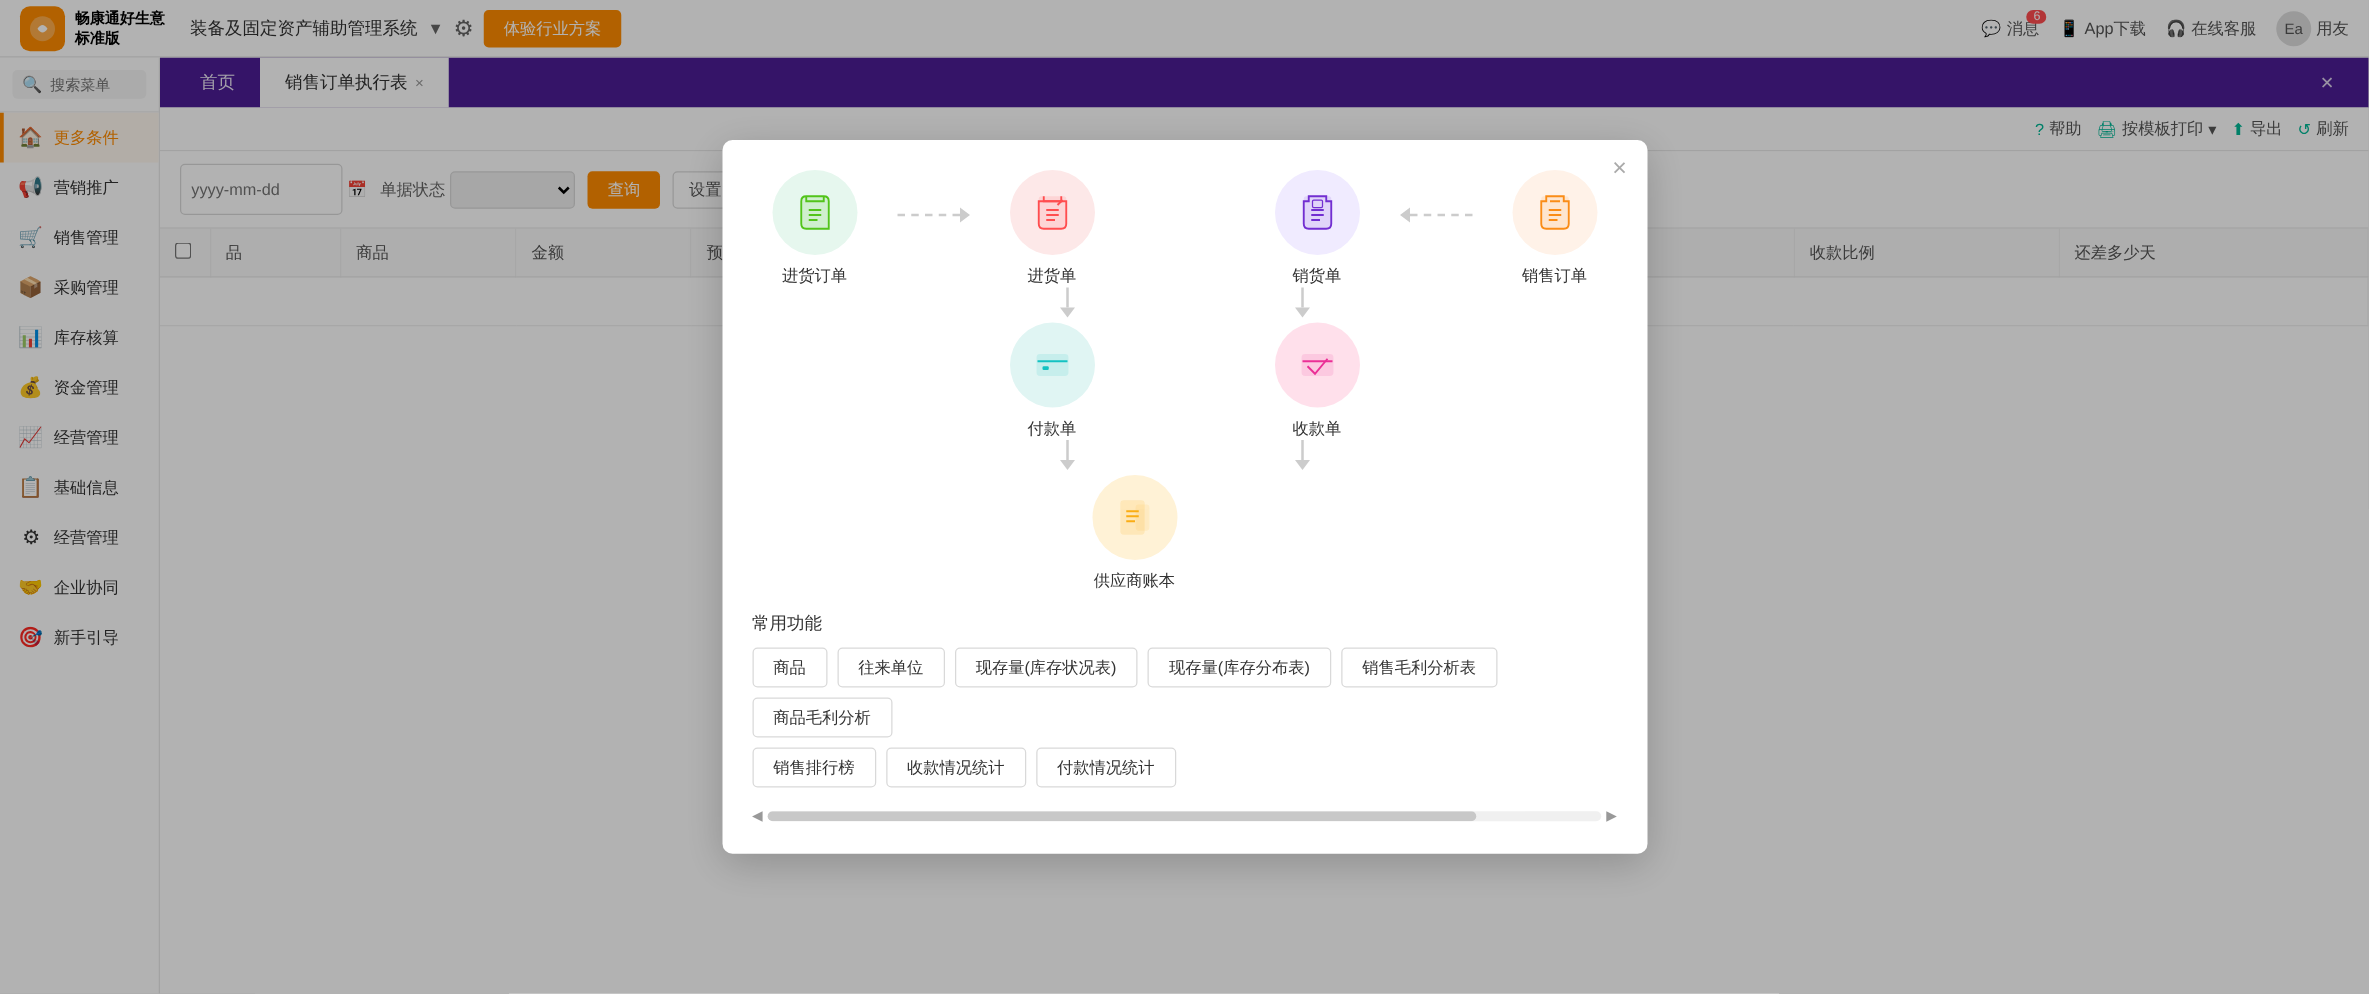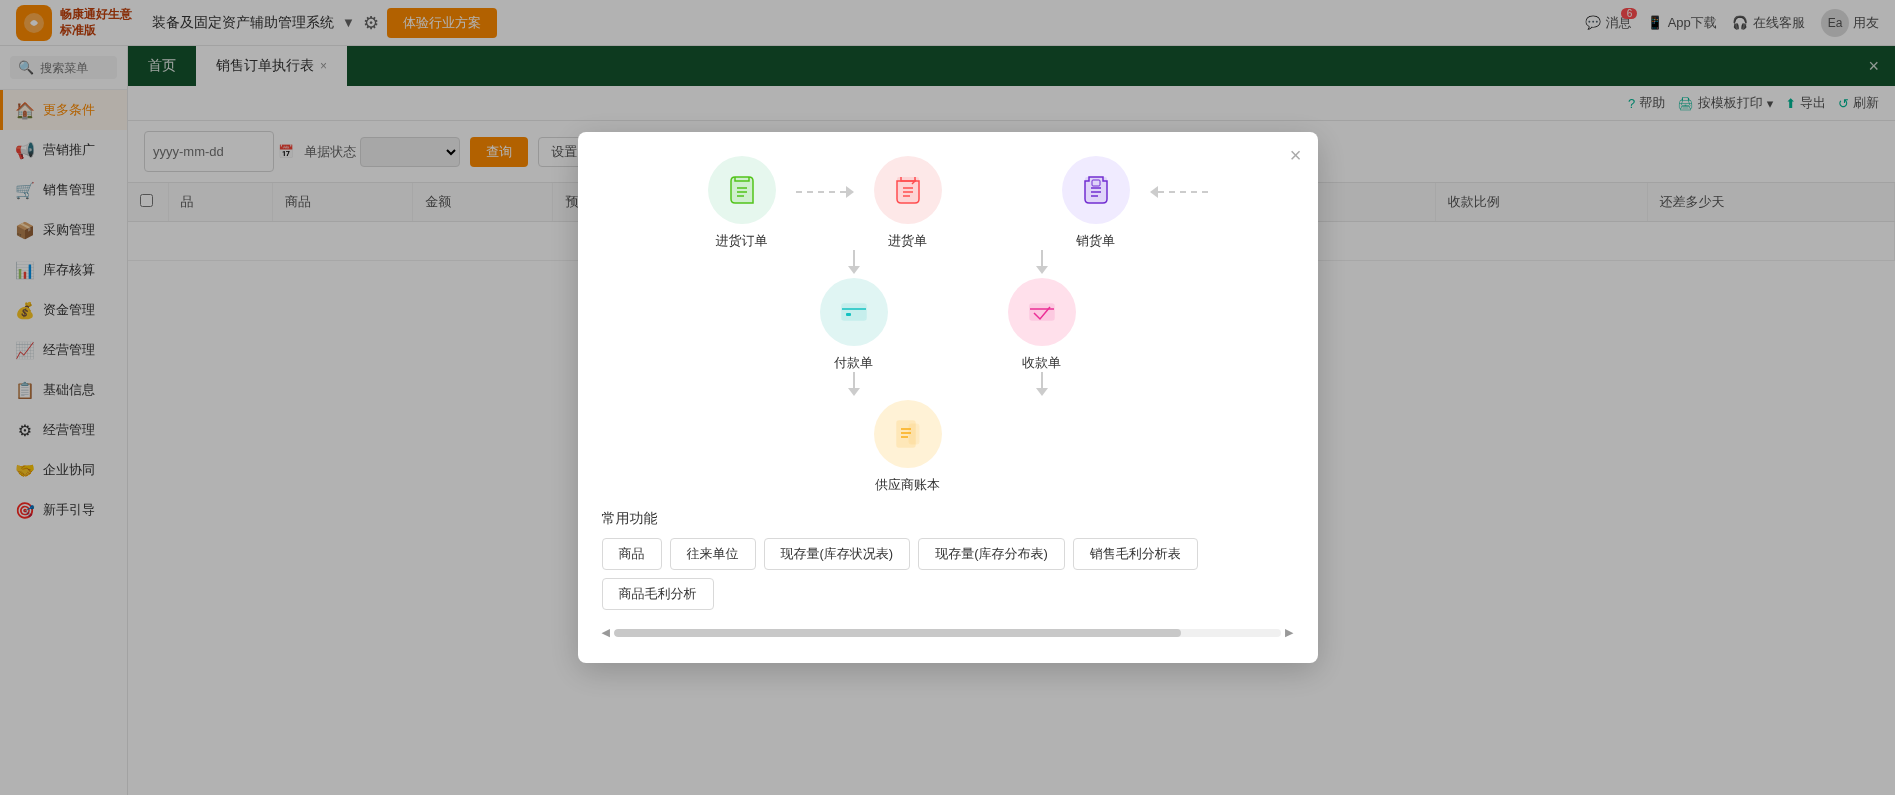--- a/index.html
+++ b/index.html
@@ -9,33 +9,33 @@
     .app-container { display: flex; flex-direction: column; height: 795px; width: 1895px; }
     .top-bar { display: flex; align-items: center; background: #fff; height: 46px; padding: 0 16px; border-bottom: 1px solid #e8e8e8; flex-shrink: 0; }
     .main-area { display: flex; flex: 1; overflow: hidden; }
     .sidebar { width: 128px; background: #fff; border-right: 1px solid #e8e8e8; flex-shrink: 0; display: flex; flex-direction: column; }
     .content-area { flex: 1; display: flex; flex-direction: column; background: #f5f5f5; }
 
     
     .logo-area { display: flex; align-items: center; gap: 8px; margin-right: 20px; }
     .logo-icon { width: 36px; height: 36px; background: #ff8c00; border-radius: 8px; display: flex; align-items: center; justify-content: center; }
     .logo-icon svg { width: 24px; height: 24px; fill: white; }
-    .logo-text { font-size: 12px; color: #c2410c; font-weight: bold; line-height: 1.3; }
+    .logo-text { font-size: 12px; color: #000000; font-weight: bold; line-height: 1.3; }
     .system-name { font-size: 14px; color: #333; font-weight: 500; }
     .top-bar-center { display: flex; align-items: center; gap: 8px; }
     .dropdown-btn { display: flex; align-items: center; gap: 4px; color: #666; cursor: pointer; }
     .settings-icon { color: #666; cursor: pointer; font-size: 18px; }
     .trial-btn { background: #ff8c00; color: white; border: none; padding: 6px 16px; border-radius: 4px; cursor: pointer; font-size: 13px; }
     .top-bar-right { margin-left: auto; display: flex; align-items: center; gap: 16px; }
     .top-bar-right-item { display: flex; align-items: center; gap: 4px; color: #555; cursor: pointer; font-size: 13px; position: relative; }
     .badge { background: #ff4d4f; color: white; font-size: 10px; border-radius: 8px; padding: 0 4px; position: absolute; top: -6px; right: -6px; min-width: 16px; text-align: center; }
     .avatar { width: 28px; height: 28px; background: #ddd; border-radius: 50%; display: flex; align-items: center; justify-content: center; font-size: 12px; color: #555; overflow: hidden; }
 
     
-    .tab-bar { display: flex; align-items: center; background: #14532d; height: 40px; padding: 0 0; flex-shrink: 0; }
+    .tab-bar { display: flex; align-items: center; background: #4c1d95; height: 40px; padding: 0 12px; flex-shrink: 0; }
     .tab-item { padding: 0 20px; height: 100%; display: flex; align-items: center; cursor: pointer; color: rgba(255,255,255,0.8); font-size: 14px; position: relative; }
     .tab-item.active { background: #fff; color: #333; }
     .tab-item .tab-close { margin-left: 6px; font-size: 12px; color: #999; cursor: pointer; }
     .tab-home { padding: 0 20px; color: rgba(255,255,255,0.9); font-size: 14px; cursor: pointer; }
 
     
     .sidebar-search { padding: 10px; border-bottom: 1px solid #f0f0f0; }
     .sidebar-search-inner { display: flex; align-items: center; background: #f5f5f5; border-radius: 4px; padding: 4px 8px; gap: 6px; }
     .sidebar-search-inner input { border: none; background: transparent; outline: none; font-size: 12px; width: 100%; }
     .sidebar-menu { flex: 1; overflow-y: auto; }
@@ -62,21 +62,21 @@
     
     .table-area { flex: 1; overflow: auto; background: #fff; }
     .data-table { width: 100%; border-collapse: collapse; }
     .data-table th { background: #fafafa; border-bottom: 1px solid #e8e8e8; padding: 10px 12px; text-align: left; font-size: 13px; color: #555; font-weight: 500; white-space: nowrap; border-right: 1px solid #f0f0f0; }
     .data-table td { padding: 10px 12px; border-bottom: 1px solid #f0f0f0; font-size: 13px; color: #333; border-right: 1px solid #f0f0f0; }
     .empty-data { text-align: center; color: #999; padding: 60px; font-size: 14px; }
 
     
     .modal-overlay { position: fixed; top: 0; left: 0; width: 100%; height: 100%; background: rgba(0,0,0,0.3); z-index: 100; display: flex; align-items: center; justify-content: center; }
     .modal-box { background: #fff; border-radius: 8px; width: 740px; max-height: 580px; overflow: hidden; box-shadow: 0 8px 32px rgba(0,0,0,0.2); position: relative; padding: 24px; }
-    .flow-node { display: flex; flex-direction: column; align-items: center; margin: 0 20px; }
+    .flow-node { display: flex; flex-direction: column; align-items: center; margin: 0 32px; }
     .flow-circle { width: 68px; height: 68px; border-radius: 50%; display: flex; align-items: center; justify-content: center; font-size: 28px; }
     .flow-node-label { font-size: 13px; color: #333; margin-top: 8px; }
 
     
     .common-functions { padding: 8px 0; }
     .common-title { font-size: 14px; color: #333; margin-bottom: 10px; font-weight: 500; }
     .func-buttons { display: flex; flex-wrap: wrap; gap: 8px; }
     .func-btn { border: 1px solid #d9d9d9; border-radius: 4px; padding: 6px 16px; font-size: 13px; color: #333; background: #fff; cursor: pointer; }
 
     
@@ -323,20 +323,31 @@
             </svg>
           </div>
           <span class="flow-node-label">销货单</span>
         </div>
 
         <div style="display:flex;align-items:center;margin-bottom:22px;">
           <div style="width:0;height:0;border-top:6px solid transparent;border-bottom:6px solid transparent;border-right:8px solid #ccc;"></div>
           <div style="width:50px;border-top:2px dashed #ccc;"></div>
         </div>
 
+        <div class="flow-node">
+          <div class="flow-circle" style="background:#fff2e8;">
+            <svg width="36" height="36" viewBox="0 0 36 36" fill="none">
+              <rect x="7" y="5" width="22" height="26" rx="2" fill="#fa8c16" opacity="0.12"></rect>
+              <path d="M7 9 L7 27 Q7 31 11 31 L25 31 Q29 31 29 27 L29 9 L25 9 L25 5 L11 5 L11 9 Z" stroke="#fa8c16" stroke-width="1.5" fill="none"></path>
+              <path d="M13 16 L23 16 M13 20 L23 20 M13 24 L20 24" stroke="#fa8c16" stroke-width="1.5"></path>
+              <path d="M14 9 L22 9" stroke="#fa8c16" stroke-width="1.5"></path>
+            </svg>
+          </div>
+          <span class="flow-node-label">销售订单</span>
+        </div>
       </div>
 
       <div style="display:flex;align-items:flex-start;justify-content:center;gap:0;margin-top:0;">
 
         <div style="width:108px;"></div>
 
         <div style="display:flex;flex-direction:column;align-items:center;width:108px;">
           <div style="height:16px;border-left:2px solid #ccc;"></div>
           <div style="width:0;height:0;border-left:6px solid transparent;border-right:6px solid transparent;border-top:8px solid #ccc;"></div>
         </div>
@@ -416,20 +427,25 @@
     <div class="common-functions">
       <div class="common-title">常用功能</div>
       <div class="func-buttons">
         <button class="func-btn">商品</button>
         <button class="func-btn">往来单位</button>
         <button class="func-btn">现存量(库存状况表)</button>
         <button class="func-btn">现存量(库存分布表)</button>
         <button class="func-btn">销售毛利分析表</button>
         <button class="func-btn">商品毛利分析</button>
       </div>
+      <div class="func-buttons" style="margin-top:8px;">
+        <button class="func-btn">销售排行榜</button>
+        <button class="func-btn">收款情况统计</button>
+        <button class="func-btn">付款情况统计</button>
+      </div>
     </div>
 
     <div style="margin-top:8px;">
       <div style="display:flex;align-items:center;gap:4px;">
         <span style="color:#999;font-size:11px;cursor:pointer;">◀</span>
         <div style="flex:1;height:8px;background:#f0f0f0;border-radius:4px;overflow:hidden;">
           <div style="width:85%;height:100%;background:#c8c8c8;border-radius:4px;"></div>
         </div>
         <span style="color:#999;font-size:11px;cursor:pointer;">▶</span>
       </div>

